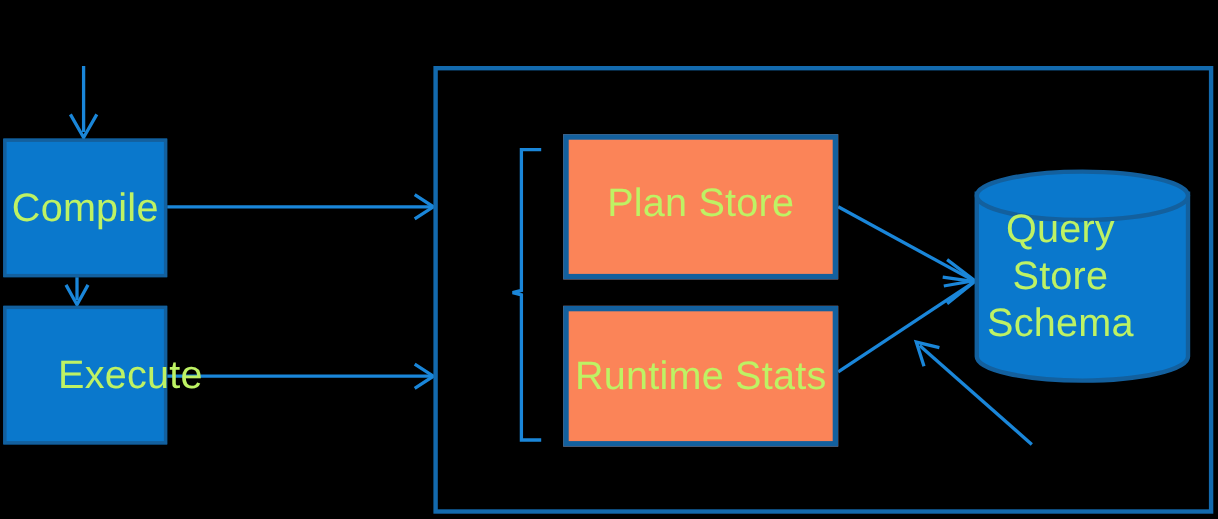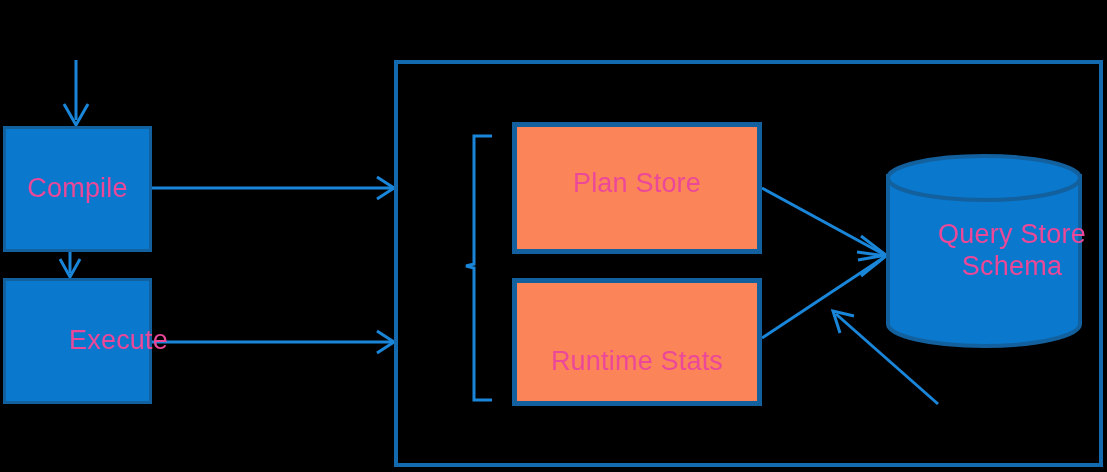--- a/index.html
+++ b/index.html
@@ -21,23 +21,23 @@
     top: 0;
     width: 1107px;
     height: 472px;
   }
   .node-label {
     position: absolute;
     display: flex;
     align-items: center;
     justify-content: center;
     text-align: center;
-    color: #ec4899;
+    color: #bef264;
     font-family: "Liberation Sans", sans-serif;
-    font-size: 27px;
+    font-size: 36px;
     font-weight: 400;
     line-height: 1.18;
     letter-spacing: 0.2px;
     pointer-events: none;
     white-space: pre-line;
   }
   .box {
     position: absolute;
     box-sizing: border-box;
   }
@@ -114,18 +114,18 @@
   <div class="box box-blue" style="left:3px; top:126px; width:149px; height:126px;"></div>
   <div class="node-label" style="left:3px; top:126px; width:149px; height:126px;">Compile</div>
 
   <div class="box box-blue" style="left:3px; top:278px; width:149px; height:126px;"></div>
   <div class="node-label" style="left:3px; top:278px; width:149px; height:126px;padding-left:41px;">Execute</div>
 
   <div class="box box-orange" style="left:512px; top:122px; width:250px; height:132px;"></div>
   <div class="node-label" style="left:512px; top:122px; width:250px; height:124px;">Plan Store</div>
 
   <div class="box box-orange" style="left:512px; top:278px; width:250px; height:128px;"></div>
-  <div class="node-label" style="left:512px; top:278px; width:250px; height:128px;margin-top:20px;">Runtime Stats</div>
+  <div class="node-label" style="left:512px; top:278px; width:250px; height:128px;">Runtime Stats</div>
 
-  <div class="node-label" style="left:916px; top:186px; width:192px; height:130px;">Query Store
+  <div class="node-label" style="left:868px; top:186px; width:192px; height:130px;">Query Store
 Schema</div>
 
 </div>
 
 </body></html>

